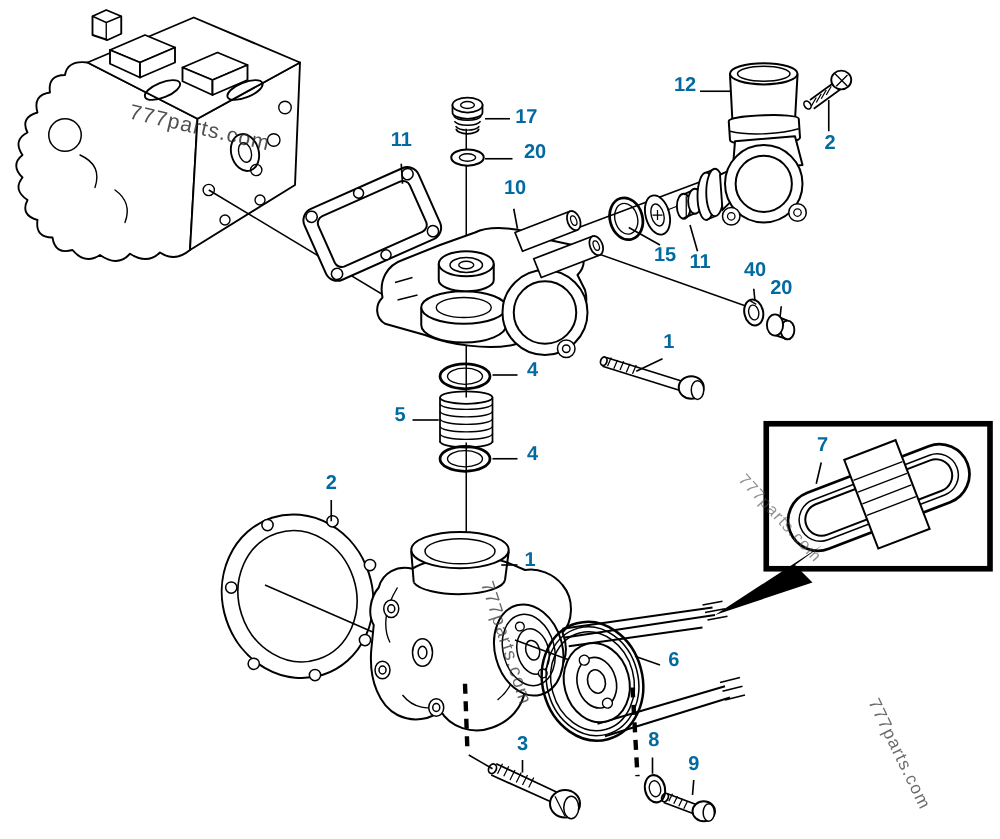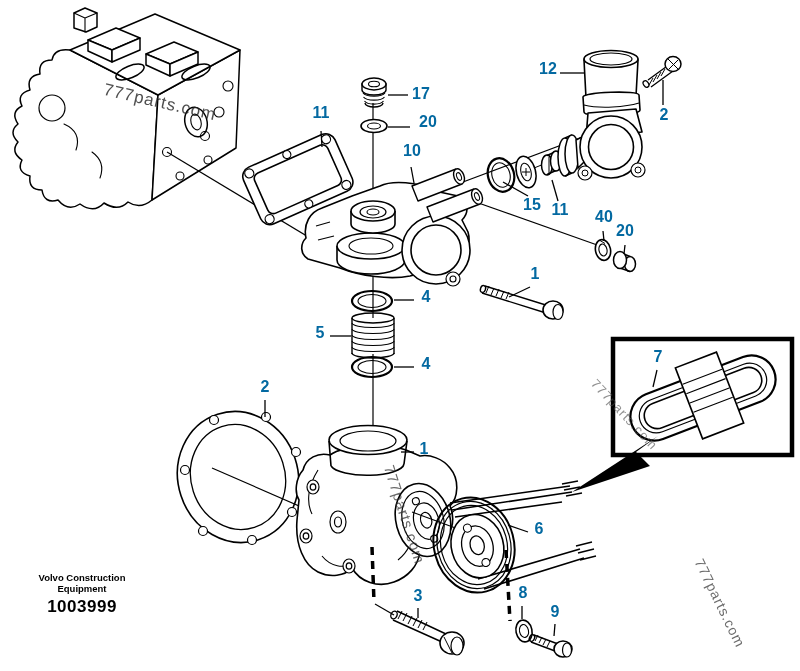--- a/index.html
+++ b/index.html
@@ -345,19 +345,14 @@
   <span class="plabel" style="left:428px;top:114px">20</span>
   <span class="plabel" style="left:625px;top:223px">20</span>
   <span class="plabel" style="left:604px;top:209px">40</span>
 </div>
 
 <div class="wm wm-engine">777parts.com</div>
 <div class="wm wm-pump">777parts.com</div>
 <div class="wm wm-right">777parts.com</div>
 <div class="wm wm-inset">777parts.com</div>
 
-<div class="footer">
-  <div class="brand">Volvo Construction</div>
-  <div class="brand">Equipment</div>
-  <div class="pn">1003999</div>
+
 </div>
 
-</div>
-
 </body></html>

